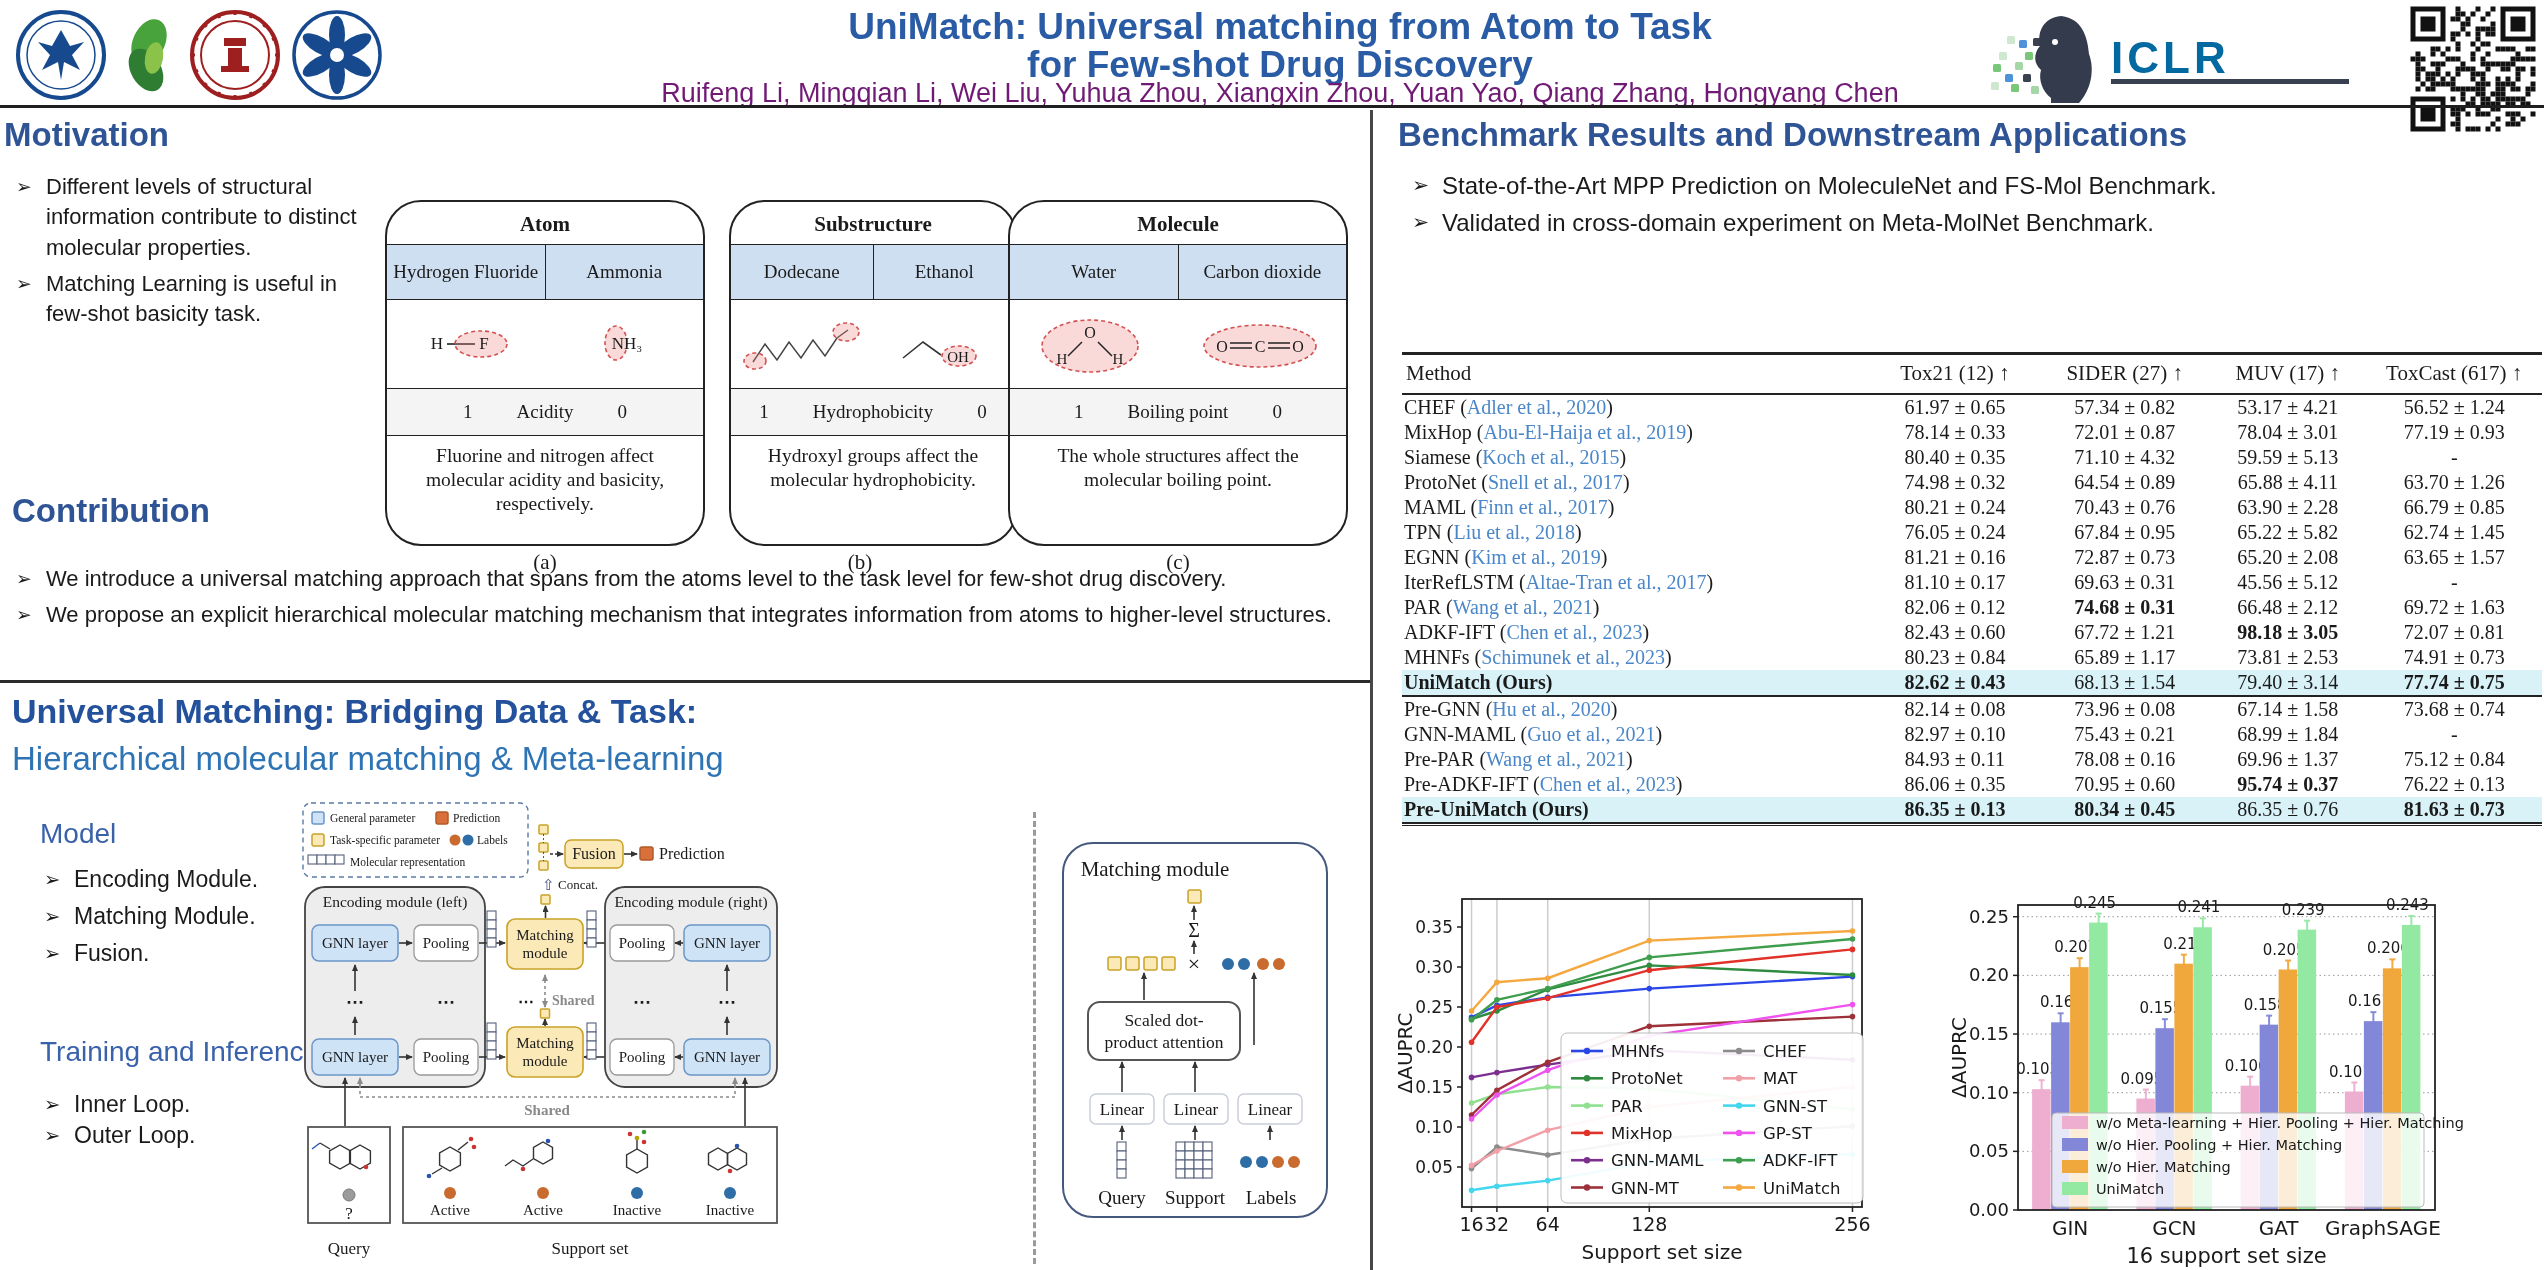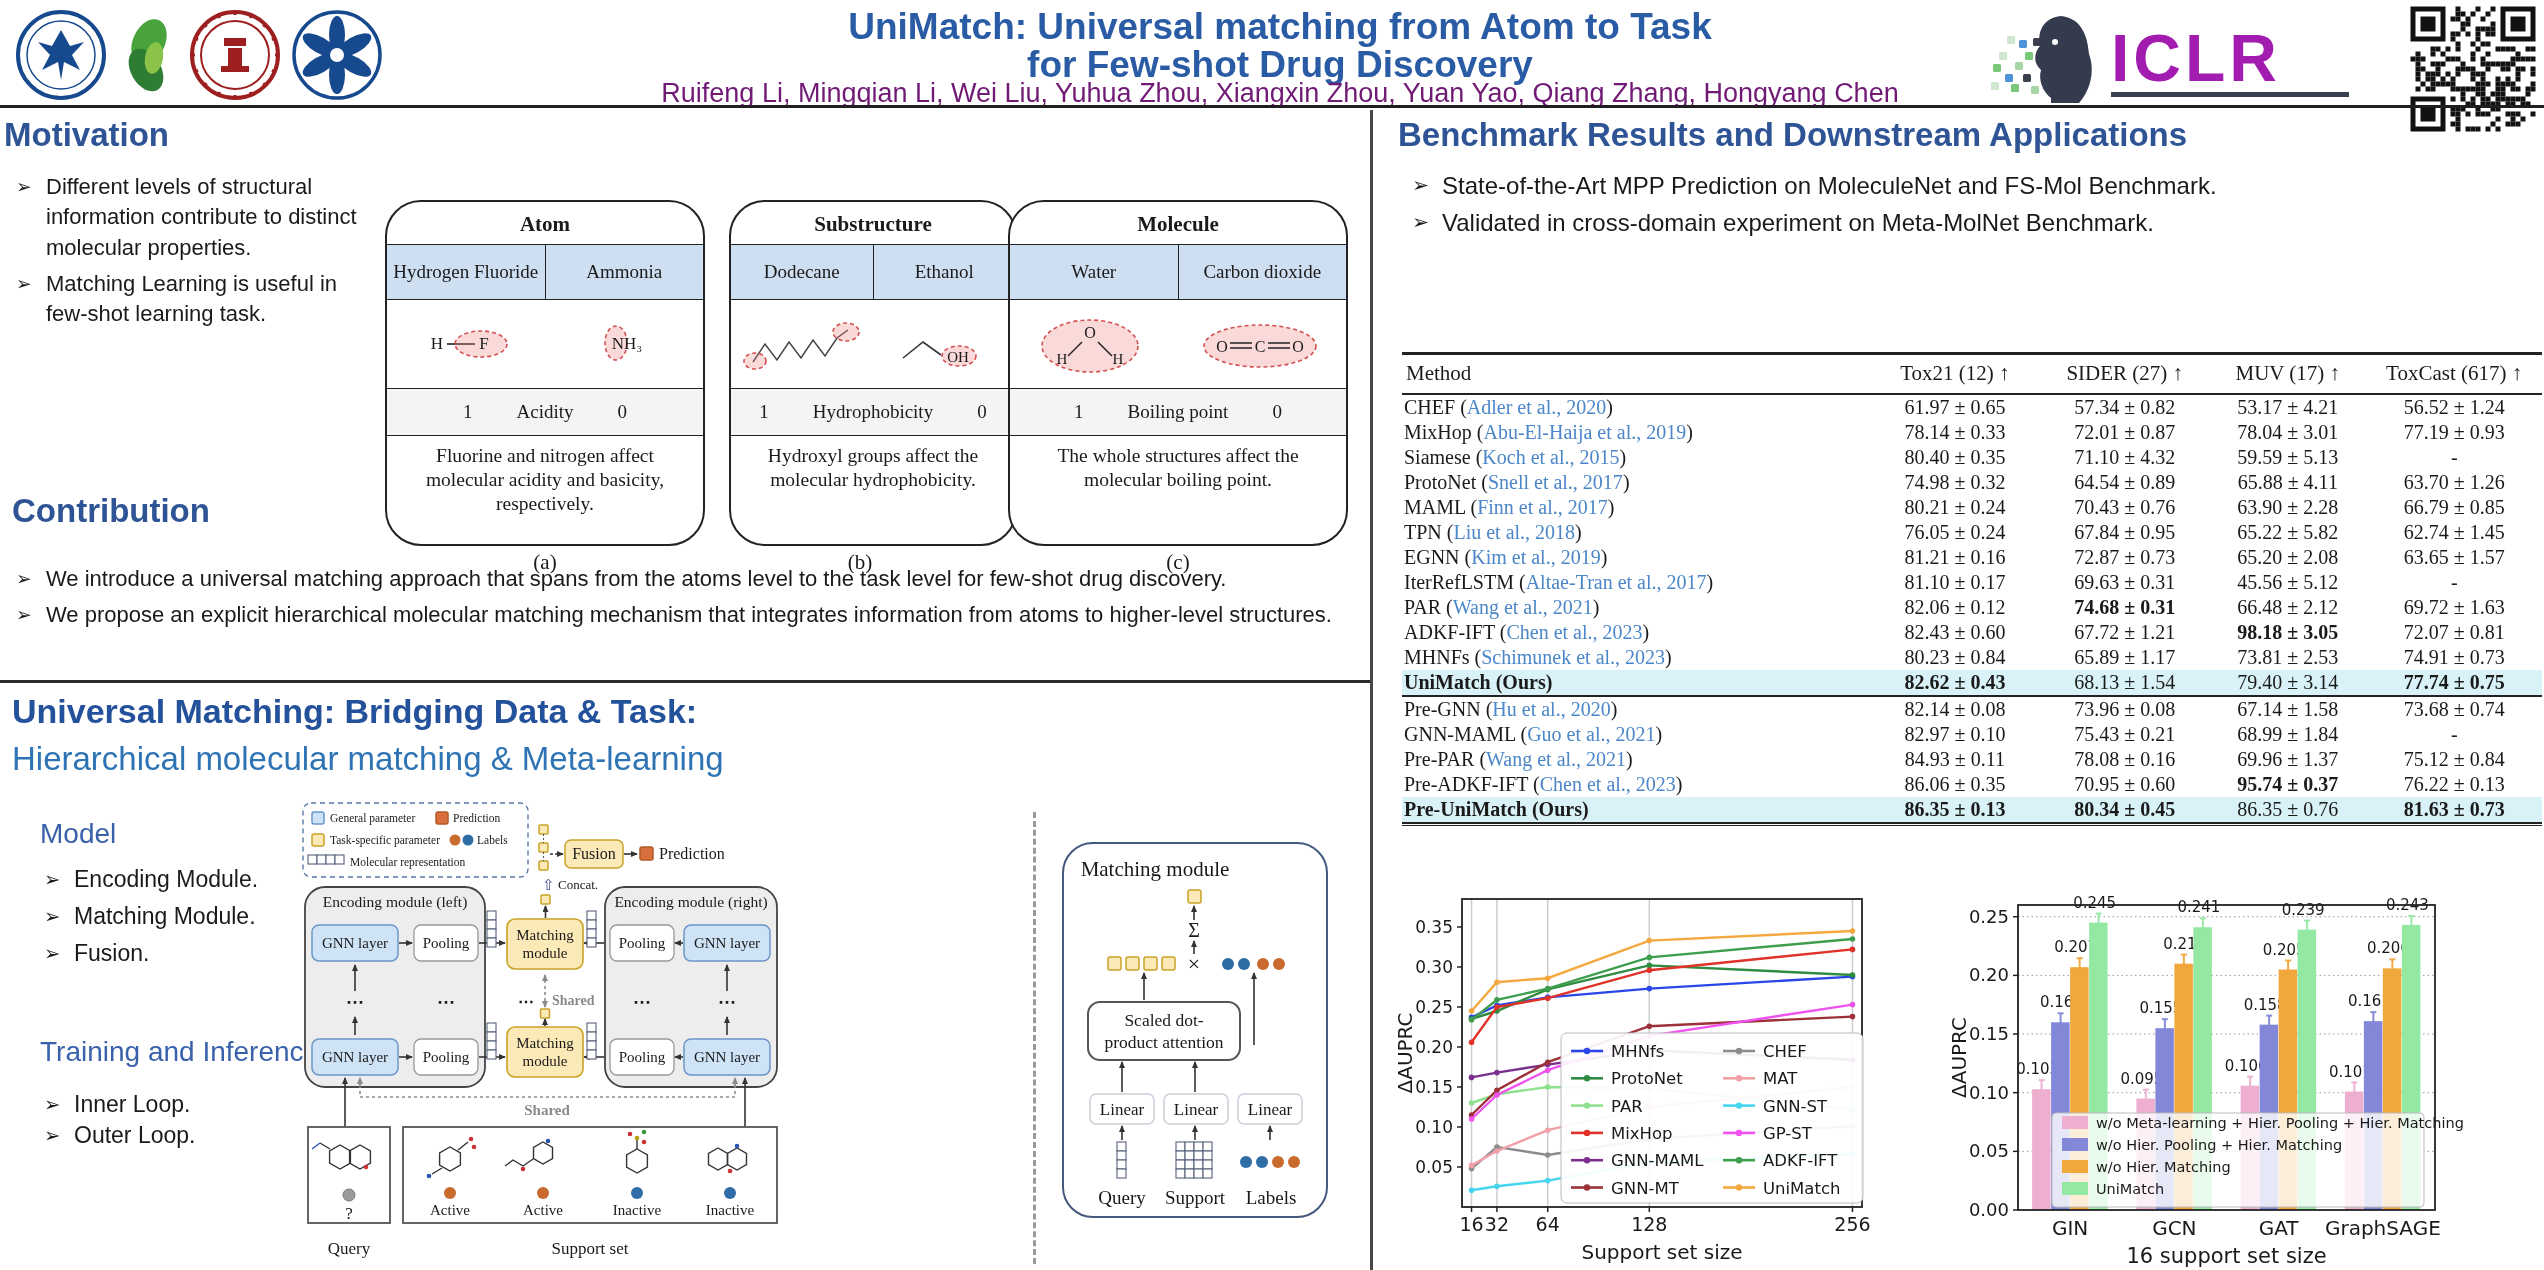--- a/index.html
+++ b/index.html
@@ -3,21 +3,21 @@
 <meta charset="utf-8">
 <style>
   html,body{margin:0;padding:0;background:#fff;}
   #poster{position:relative;width:2544px;height:1270px;background:#ffffff;overflow:hidden;
           font-family:"Liberation Sans",sans-serif;color:#1a1a1a;border-bottom:3px solid #2b2b2b;}
   .abs{position:absolute;}
   
   .hdr-rule{left:0;top:105px;width:2544px;height:3px;background:#1f1f1f;}
   .title-line{left:690px;width:1180px;text-align:center;font-weight:bold;color:#2a5ba5;font-size:37px;}
   .authors{left:560px;width:1440px;top:78px;text-align:center;color:#701a75;font-size:27px;}
-  .iclr-text{font-weight:bold;font-size:66px;letter-spacing:4px;color:#a21caf;font-family:"Liberation Sans",sans-serif;}
+  .iclr-text{font-weight:bold;font-size:44px;letter-spacing:4px;color:#0369a1;font-family:"Liberation Sans",sans-serif;}
   .iclr-underline{width:238px;height:5px;background:#394050;margin-top:-4px;}
   
   .h-big{font-size:33px;font-weight:bold;color:#2f5496;}
   .h-big2{font-size:34px;font-weight:bold;color:#24519b;}
   .h-sub{font-size:33px;color:#2e74b5;}
   .h-med{font-size:28px;color:#3a62ab;}
   
   .bullet{display:flex;align-items:flex-start;margin-bottom:6px;}
   .bullet .glyph{flex:0 0 30px;font-size:0.85em;padding-top:2px;}
   .blist{line-height:1.38;}
@@ -340,21 +340,21 @@
   <div class="abs hdr-rule"></div>
 
   <div class="abs h-big" style="left:4px;top:116px;">Motivation</div>
   <div id="motivation-list" class="abs blist" style="left:16px;top:172px;width:352px;font-size:22px;">
       <div class="bullet">
         <span class="glyph">➢</span>
         <span class="btext">Different levels of structural information contribute to distinct molecular properties.</span>
       </div>
       <div class="bullet">
         <span class="glyph">➢</span>
-        <span class="btext">Matching Learning is useful in few-shot learning task.</span>
+        <span class="btext">Matching Learning is useful in few-shot basicity task.</span>
       </div>
     </div>
 
   <div class="fig-panel" style="left:385px;width:320px;">
     <div class="fig-title">Atom</div>
     <div class="fig-cols">
       <div class="fig-col">Hydrogen Fluoride</div>
       <div class="fig-col">Ammonia</div>
     </div>
     <div class="fig-mol"><svg id="mol-atom" width="316" height="86">

